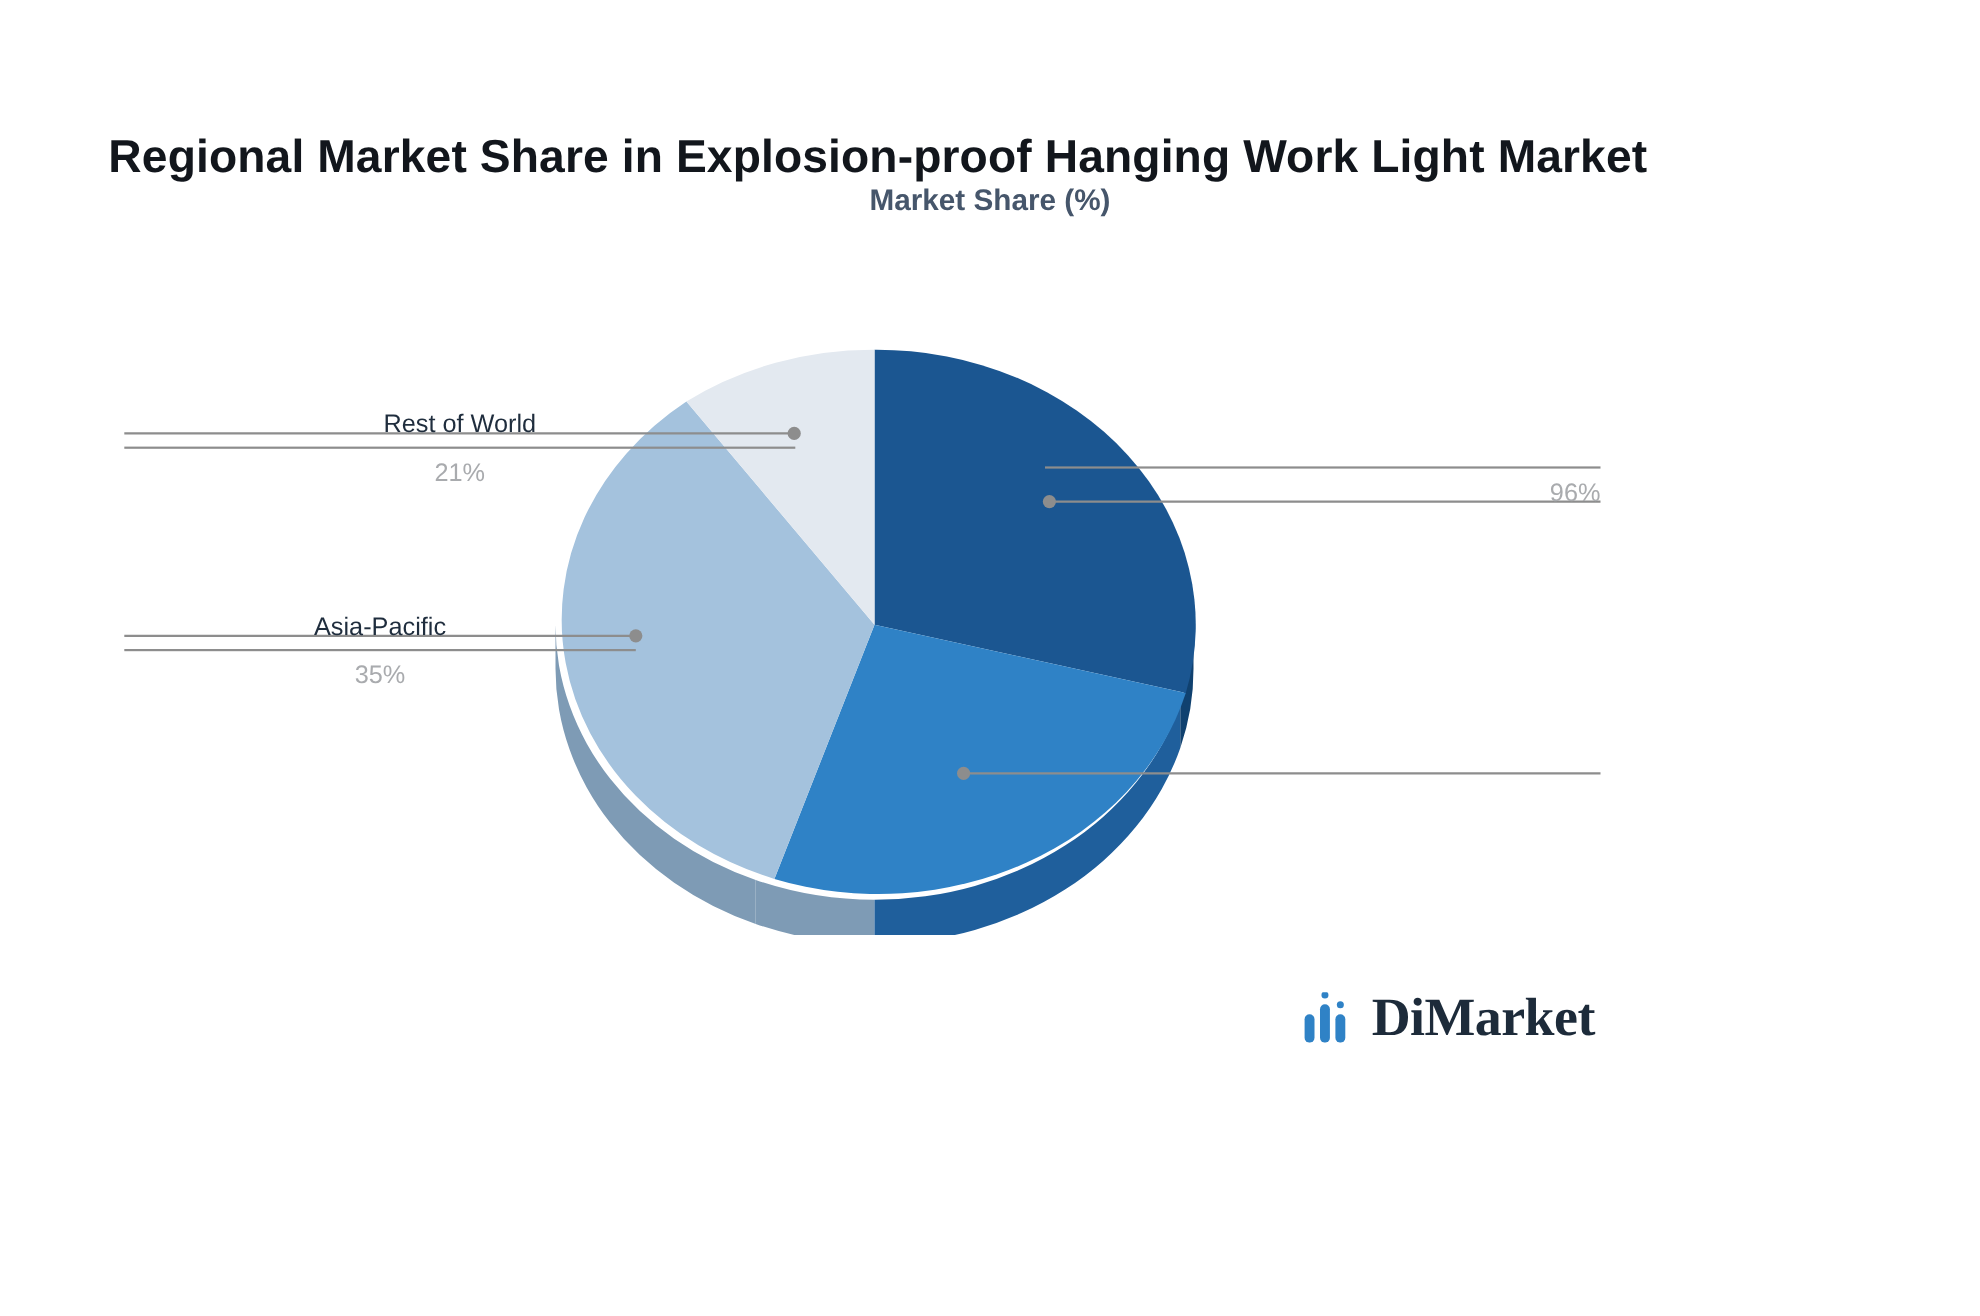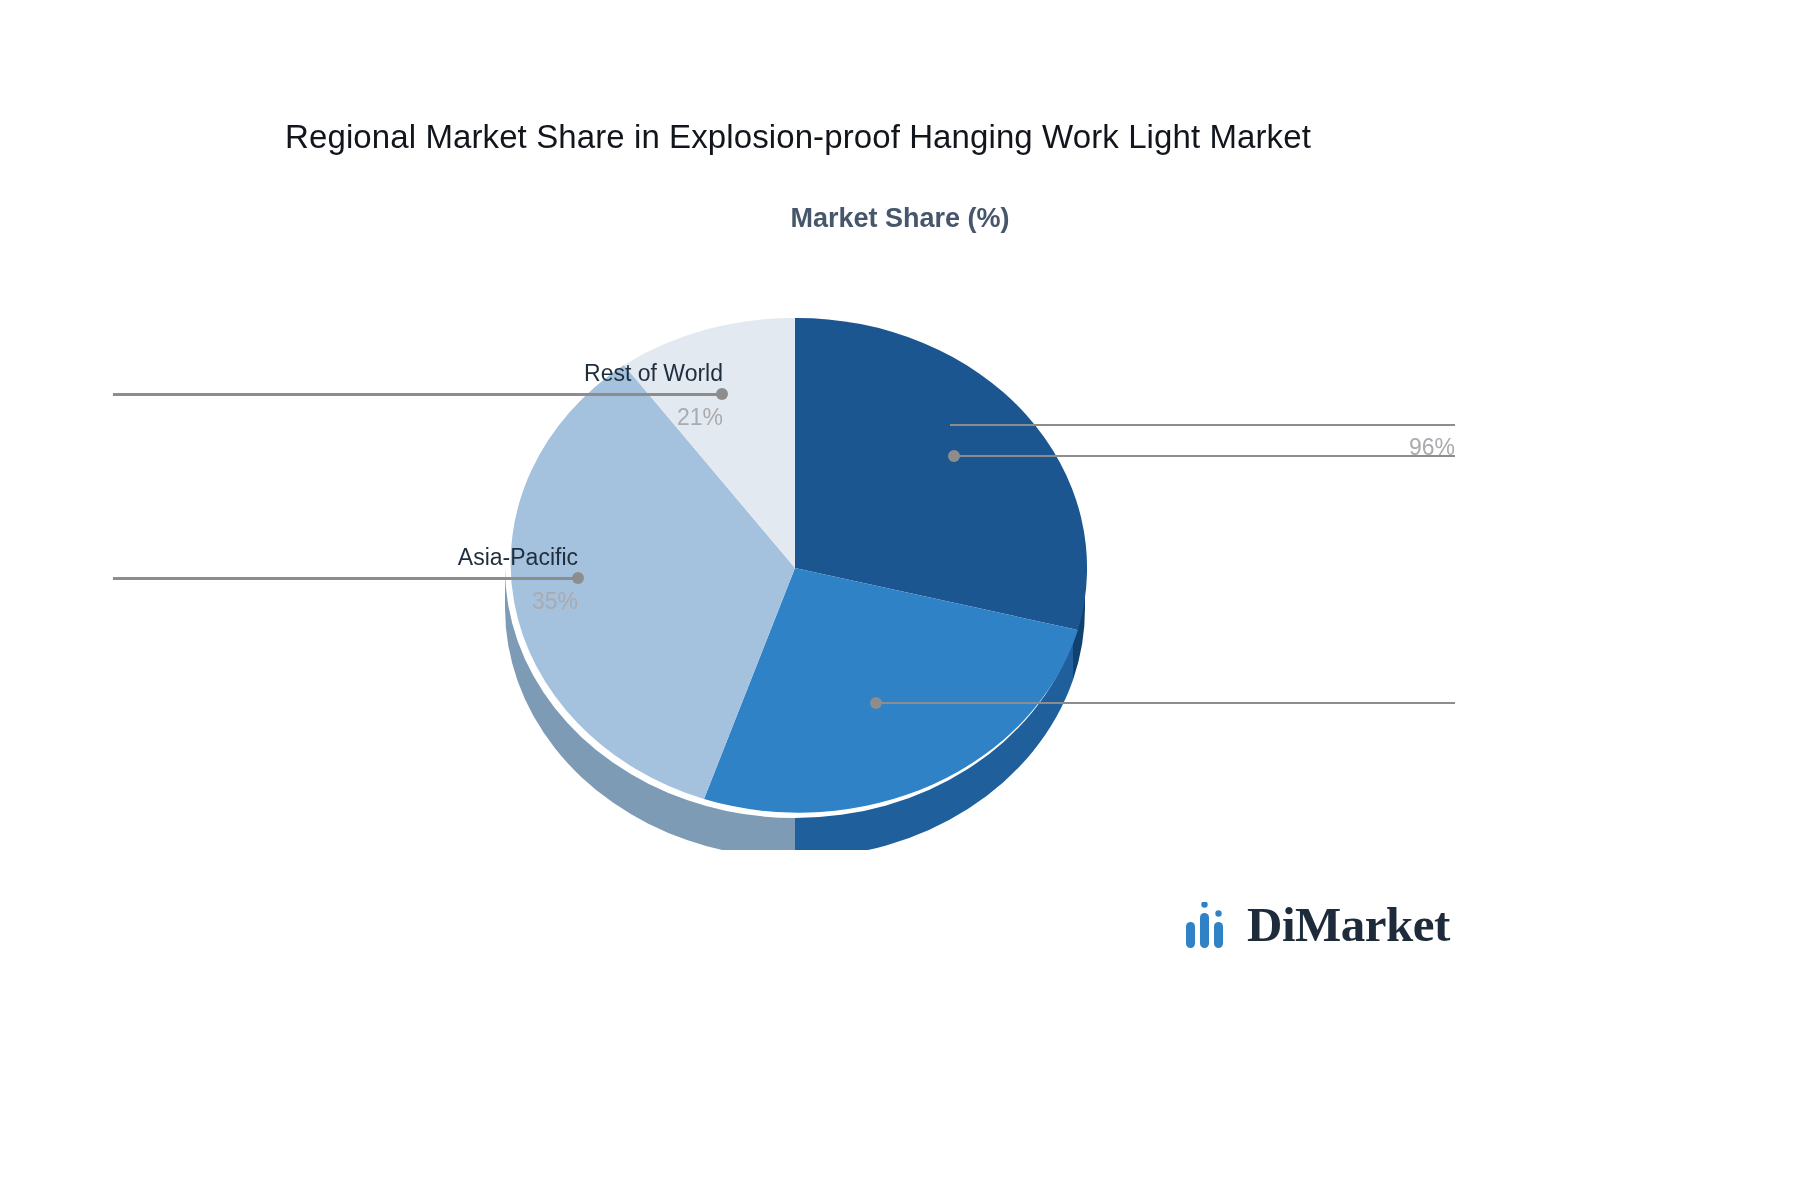--- a/index.html
+++ b/index.html
@@ -23,35 +23,34 @@
     background: #ffffff;
   }
 
   
   .title {
     position: absolute;
     left: 0;
     top: 118px;
     width: 1596px;
     text-align: center;
-    font-size: 33px;
-    font-weight: normal;
+    font-size: 42px;
+    font-weight: bold;
     color: #12161c;
     letter-spacing: 0.1px;
   }
   .subtitle {
     position: absolute;
     left: 0;
     top: 167px;
     width: 1800px;
     text-align: center;
     font-size: 27px;
     font-weight: bold;
     color: #46566b;
-    margin-top: 36px;
   }
 
   
   .pie-wrap {
     position: absolute;
     left: 495px;
     top: 310px;
     width: 600px;
     height: 540px;
   }
@@ -71,21 +70,21 @@
   .label-block .lbl-rule {
     height: 2px;
     background: #8d8d8d;
     width: 100%;
   }
   .label-block .lbl-val {
     color: #a9abae;
     padding-top: 10px;
     white-space: nowrap;
   }
-  .label-left  { text-align: right; }
+  .label-left  { text-align: center; margin-top: 12px; }
   .label-right { text-align: right; }
 
   
   #label-rest-of-world { left: 113px; top: 362px; width: 610px; }
   #label-asia-pacific  { left: 113px; top: 546px; width: 465px; }
   #label-north-america { left: 950px; top: 424px; width: 505px; }
   #label-europe        { left: 875px; top: 671px; width: 580px; }
 
   
   .leaders {

